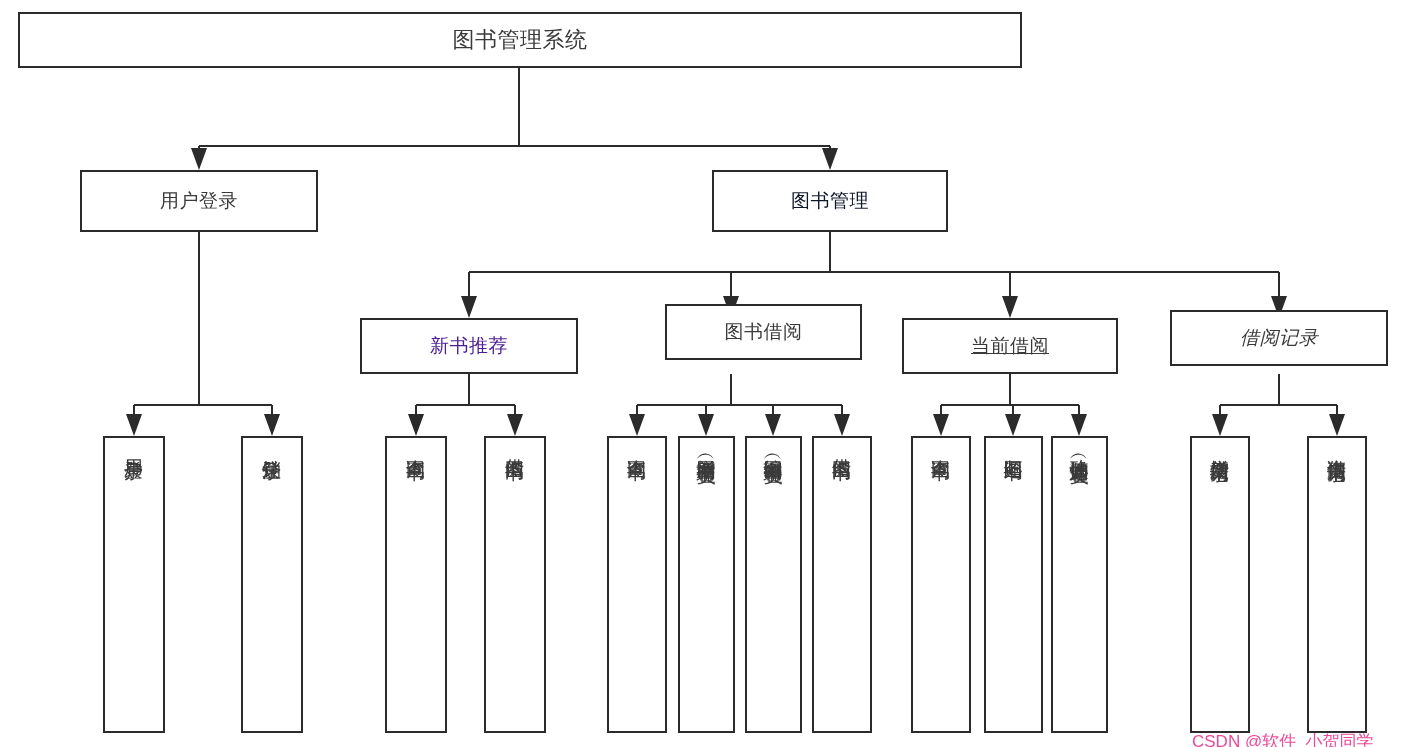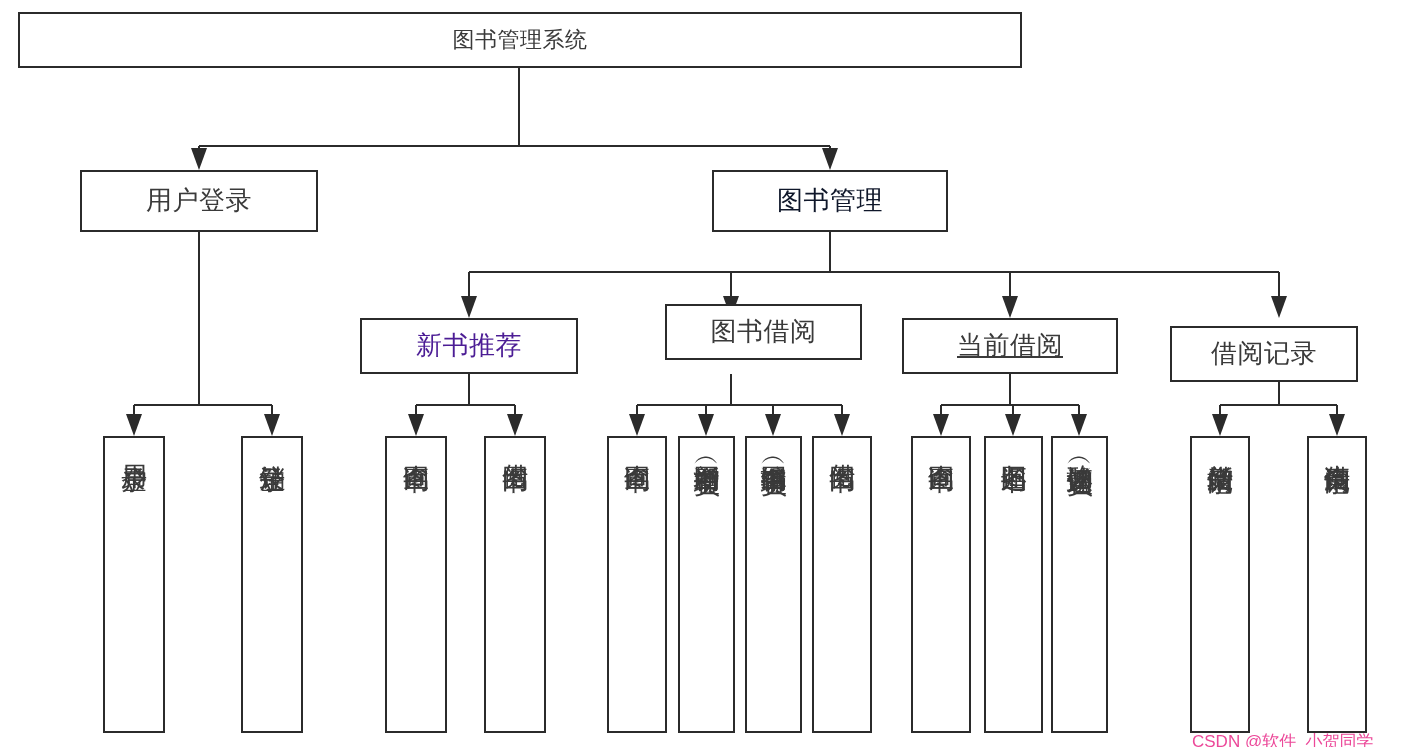--- a/index.html
+++ b/index.html
@@ -31,21 +31,21 @@
     box-sizing: border-box;
     background: #ffffff;
     border: 2px solid #404040;
     display: flex;
     align-items: center;
     justify-content: center;
     z-index: 3;
   }
   .node .label {
     color: #3a3a3a;
-    font-size: 26px;
+    font-size: 19px;
     line-height: 1.22;
     letter-spacing: 0.5px;
     white-space: nowrap;
     text-align: center;
     -webkit-font-smoothing: antialiased;
   }
   .node.vertical .label {
     writing-mode: vertical-rl;
     text-orientation: upright;
     white-space: normal;
@@ -137,21 +137,21 @@
       </div>
       <div class="node horizontal" style="left: 360px; top: 318px; width: 218px; height: 56px; border-color: rgb(43, 43, 43);">
         <span class="label" style="color: #4c1d95;">新书推荐</span>
       </div>
       <div class="node horizontal" style="left: 633px; top: 304px; width: 197px; height: 56px; border-color: rgb(43, 43, 43); margin-left: 32px;">
         <span class="label" style="color: rgb(58, 58, 58);">图书借阅</span>
       </div>
       <div class="node horizontal" style="left: 902px; top: 318px; width: 216px; height: 56px; border-color: rgb(43, 43, 43);">
         <span class="label" style="color: rgb(58, 58, 58); text-decoration: underline;">当前借阅</span>
       </div>
-      <div class="node horizontal" style="left: 1170px; top: 326px; width: 188px; height: 56px; border-color: rgb(43, 43, 43);">
+      <div class="node horizontal" style="left: 1170px; top: 310px; width: 218px; height: 56px; border-color: rgb(43, 43, 43); font-style: italic;">
         <span class="label" style="color: rgb(58, 58, 58);">借阅记录</span>
       </div>
       <div class="node vertical" style="left: 103px; top: 436px; width: 62px; height: 297px; border-color: rgb(43, 43, 43);">
         <span class="label" style="color: rgb(58, 58, 58);">用户登录</span>
       </div>
       <div class="node vertical" style="left: 241px; top: 436px; width: 62px; height: 297px; border-color: rgb(43, 43, 43);">
         <span class="label" style="color: rgb(58, 58, 58);">注销登录</span>
       </div>
       <div class="node vertical" style="left: 385px; top: 436px; width: 62px; height: 297px; border-color: rgb(43, 43, 43);">
         <span class="label" style="color: rgb(58, 58, 58);">查询图书</span>

